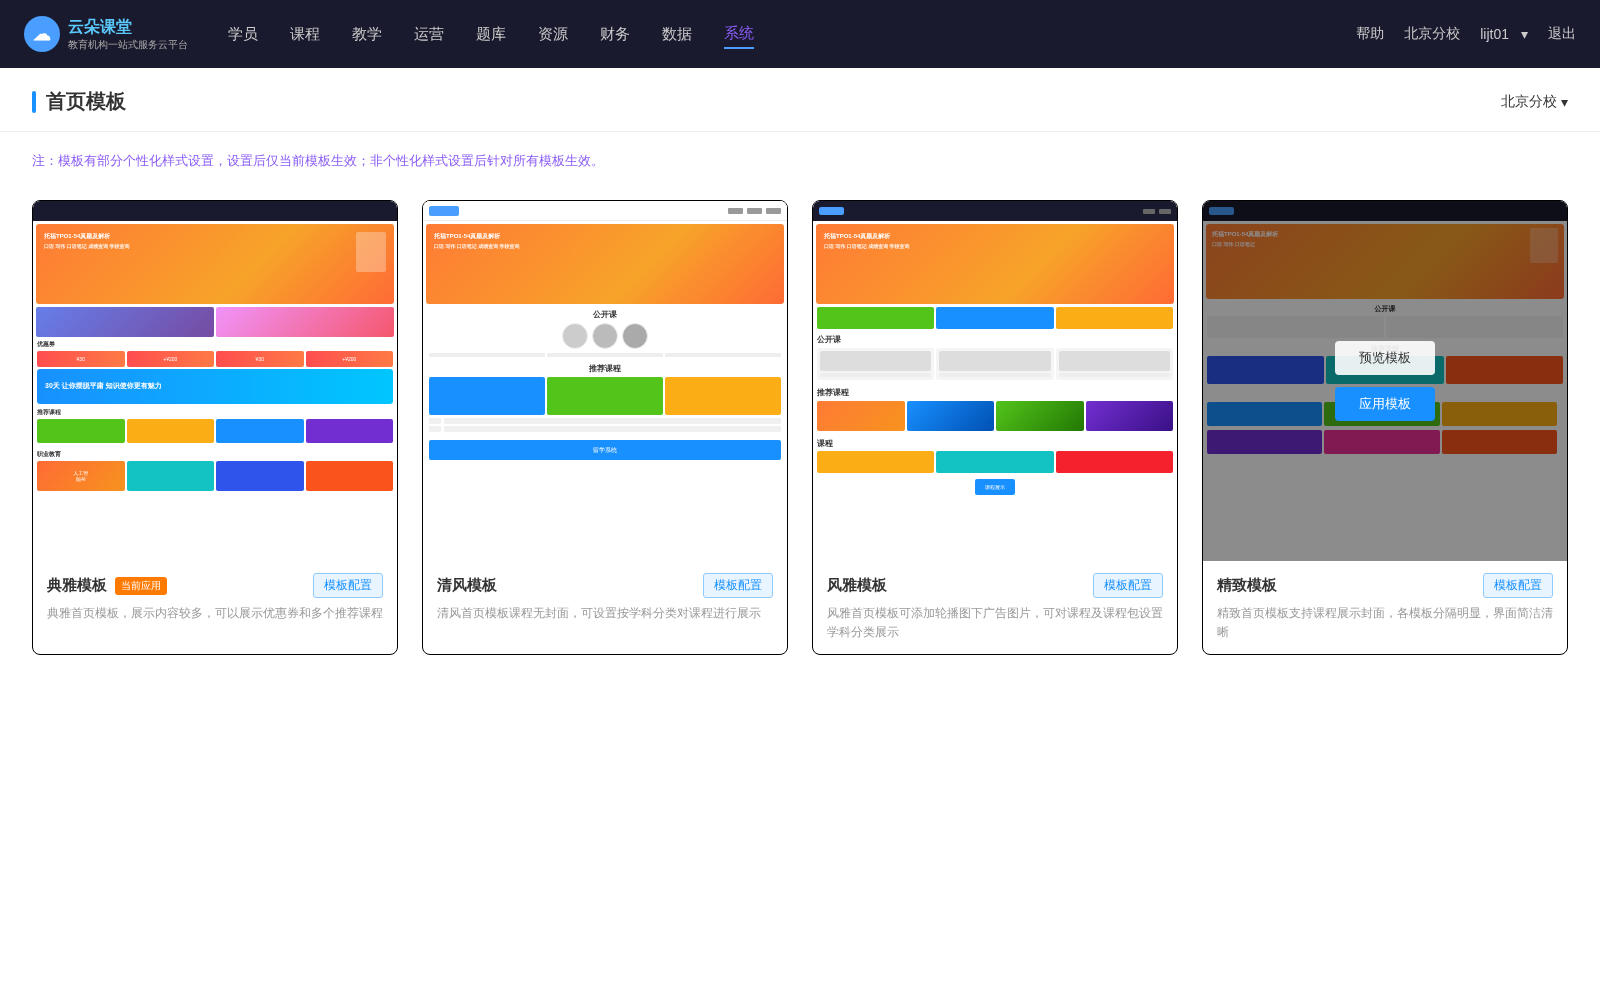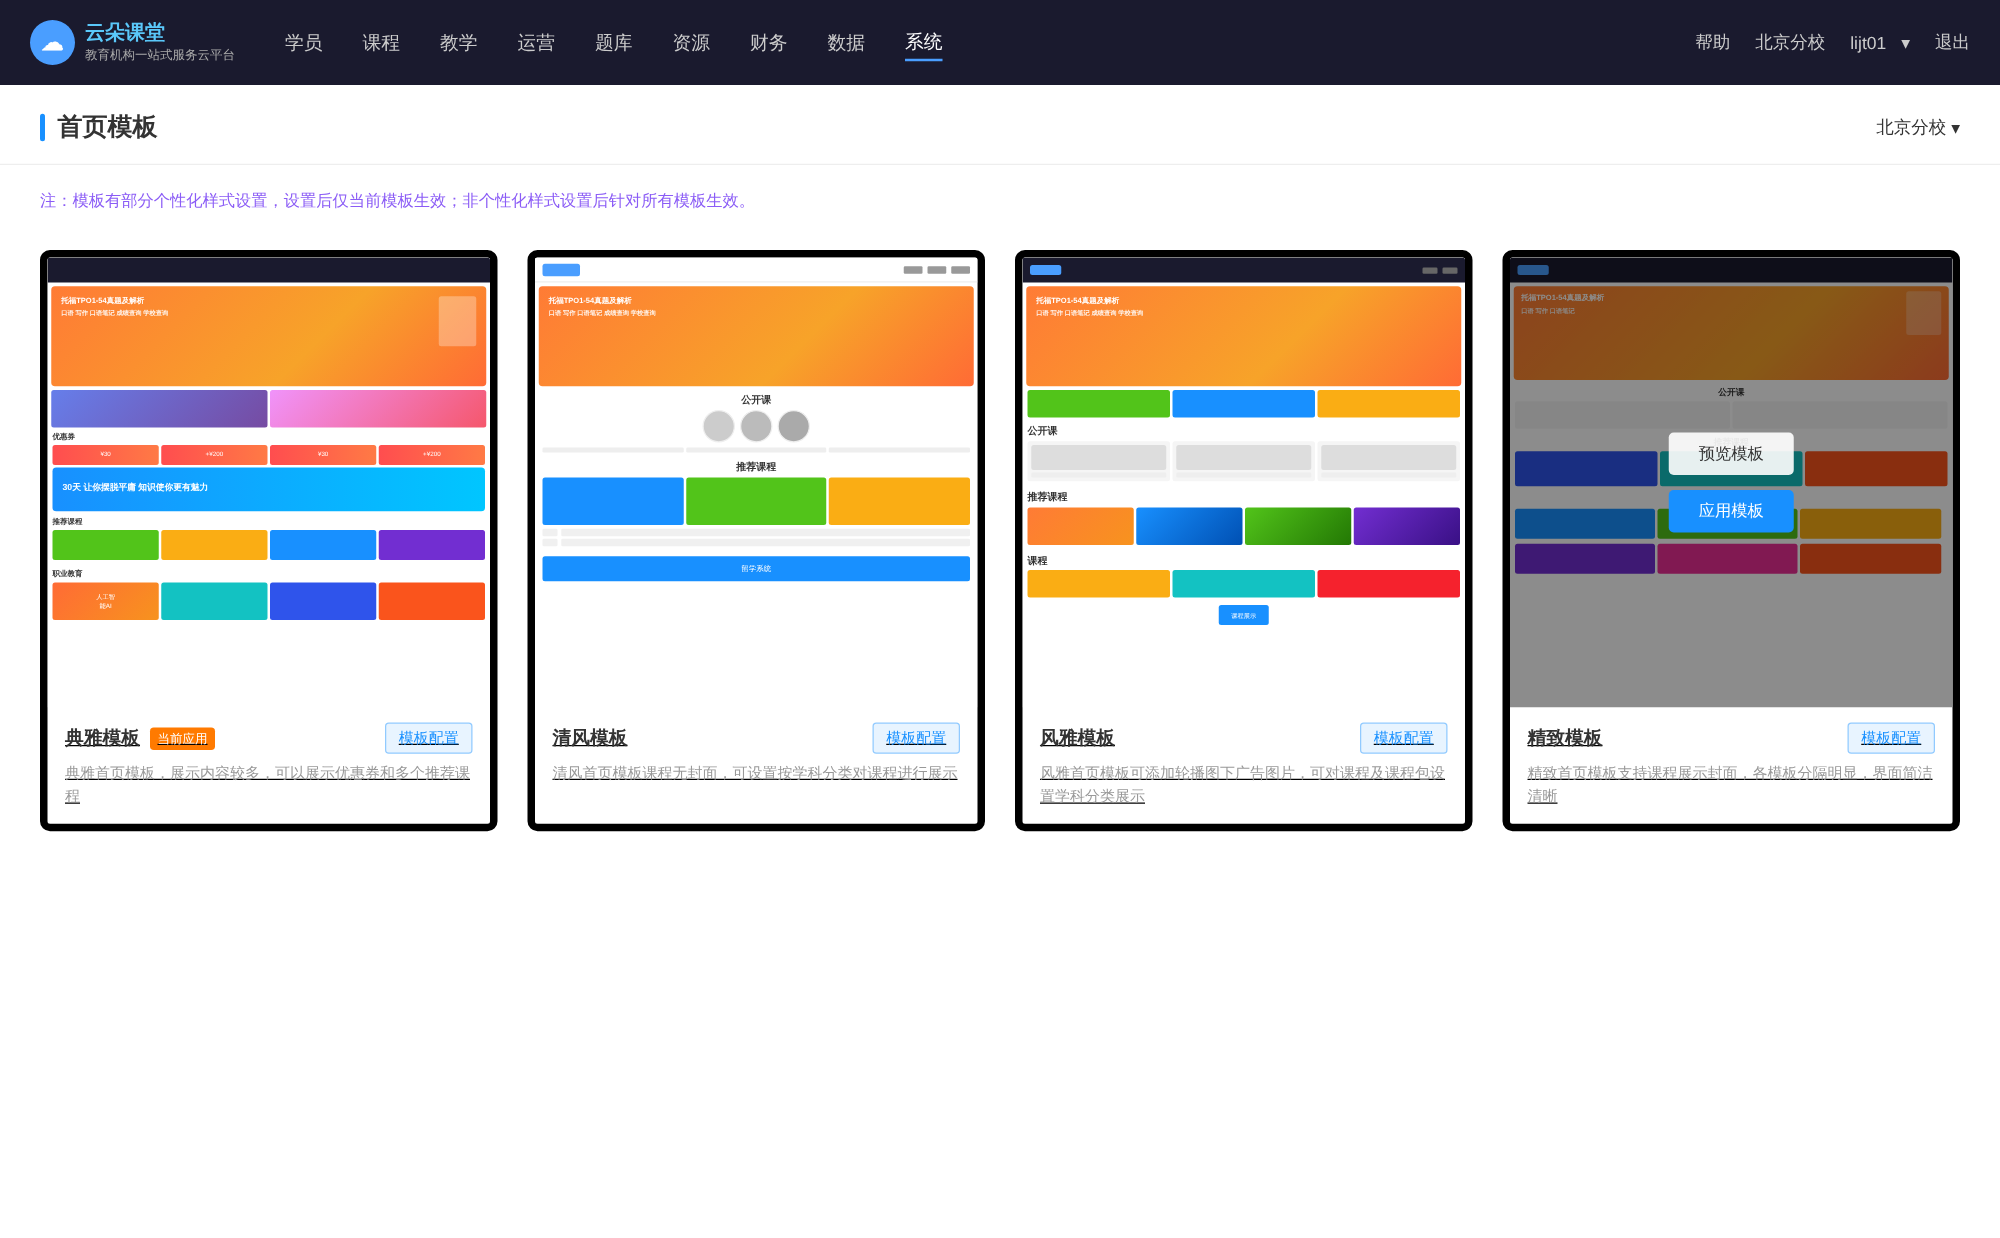--- a/index.html
+++ b/index.html
@@ -47,21 +47,21 @@
       flex: 1;
     }
     .nav-item {
       color: #ccc;
       font-size: 15px;
       cursor: pointer;
       padding: 4px 0;
       text-decoration: none;
     }
     .nav-item.active {
-      color: #ffffff;
+      color: #8b5cf6;
       border-bottom: 2px solid #4a9eff;
     }
 
     .header-right {
       display: flex;
       align-items: center;
       gap: 20px;
     }
     .header-right span {
       color: #ccc;
@@ -158,21 +158,21 @@
     
     .templates-grid {
       display: grid;
       grid-template-columns: repeat(4, 1fr);
       gap: 24px;
       padding: 20px 32px 40px;
     }
 
     .template-card {
       background: white;
-      border: 6px solid #000000;
+      border: 1px solid #000000;
       border-radius: 8px;
       overflow: hidden;
       cursor: pointer;
       transition: box-shadow 0.2s;
     }
     .template-card.selected {
       position: relative;
     }
 
     .template-preview {
@@ -215,21 +215,20 @@
       padding: 8px 24px;
       border-radius: 4px;
       font-size: 13px;
       cursor: pointer;
       font-weight: 500;
       min-width: 100px;
     }
 
     .template-info {
       padding: 12px 14px;
-      text-decoration: underline;
     }
     .template-name-row {
       display: flex;
       align-items: center;
       justify-content: space-between;
       margin-bottom: 6px;
     }
     .template-name-group {
       display: flex;
       align-items: center;

